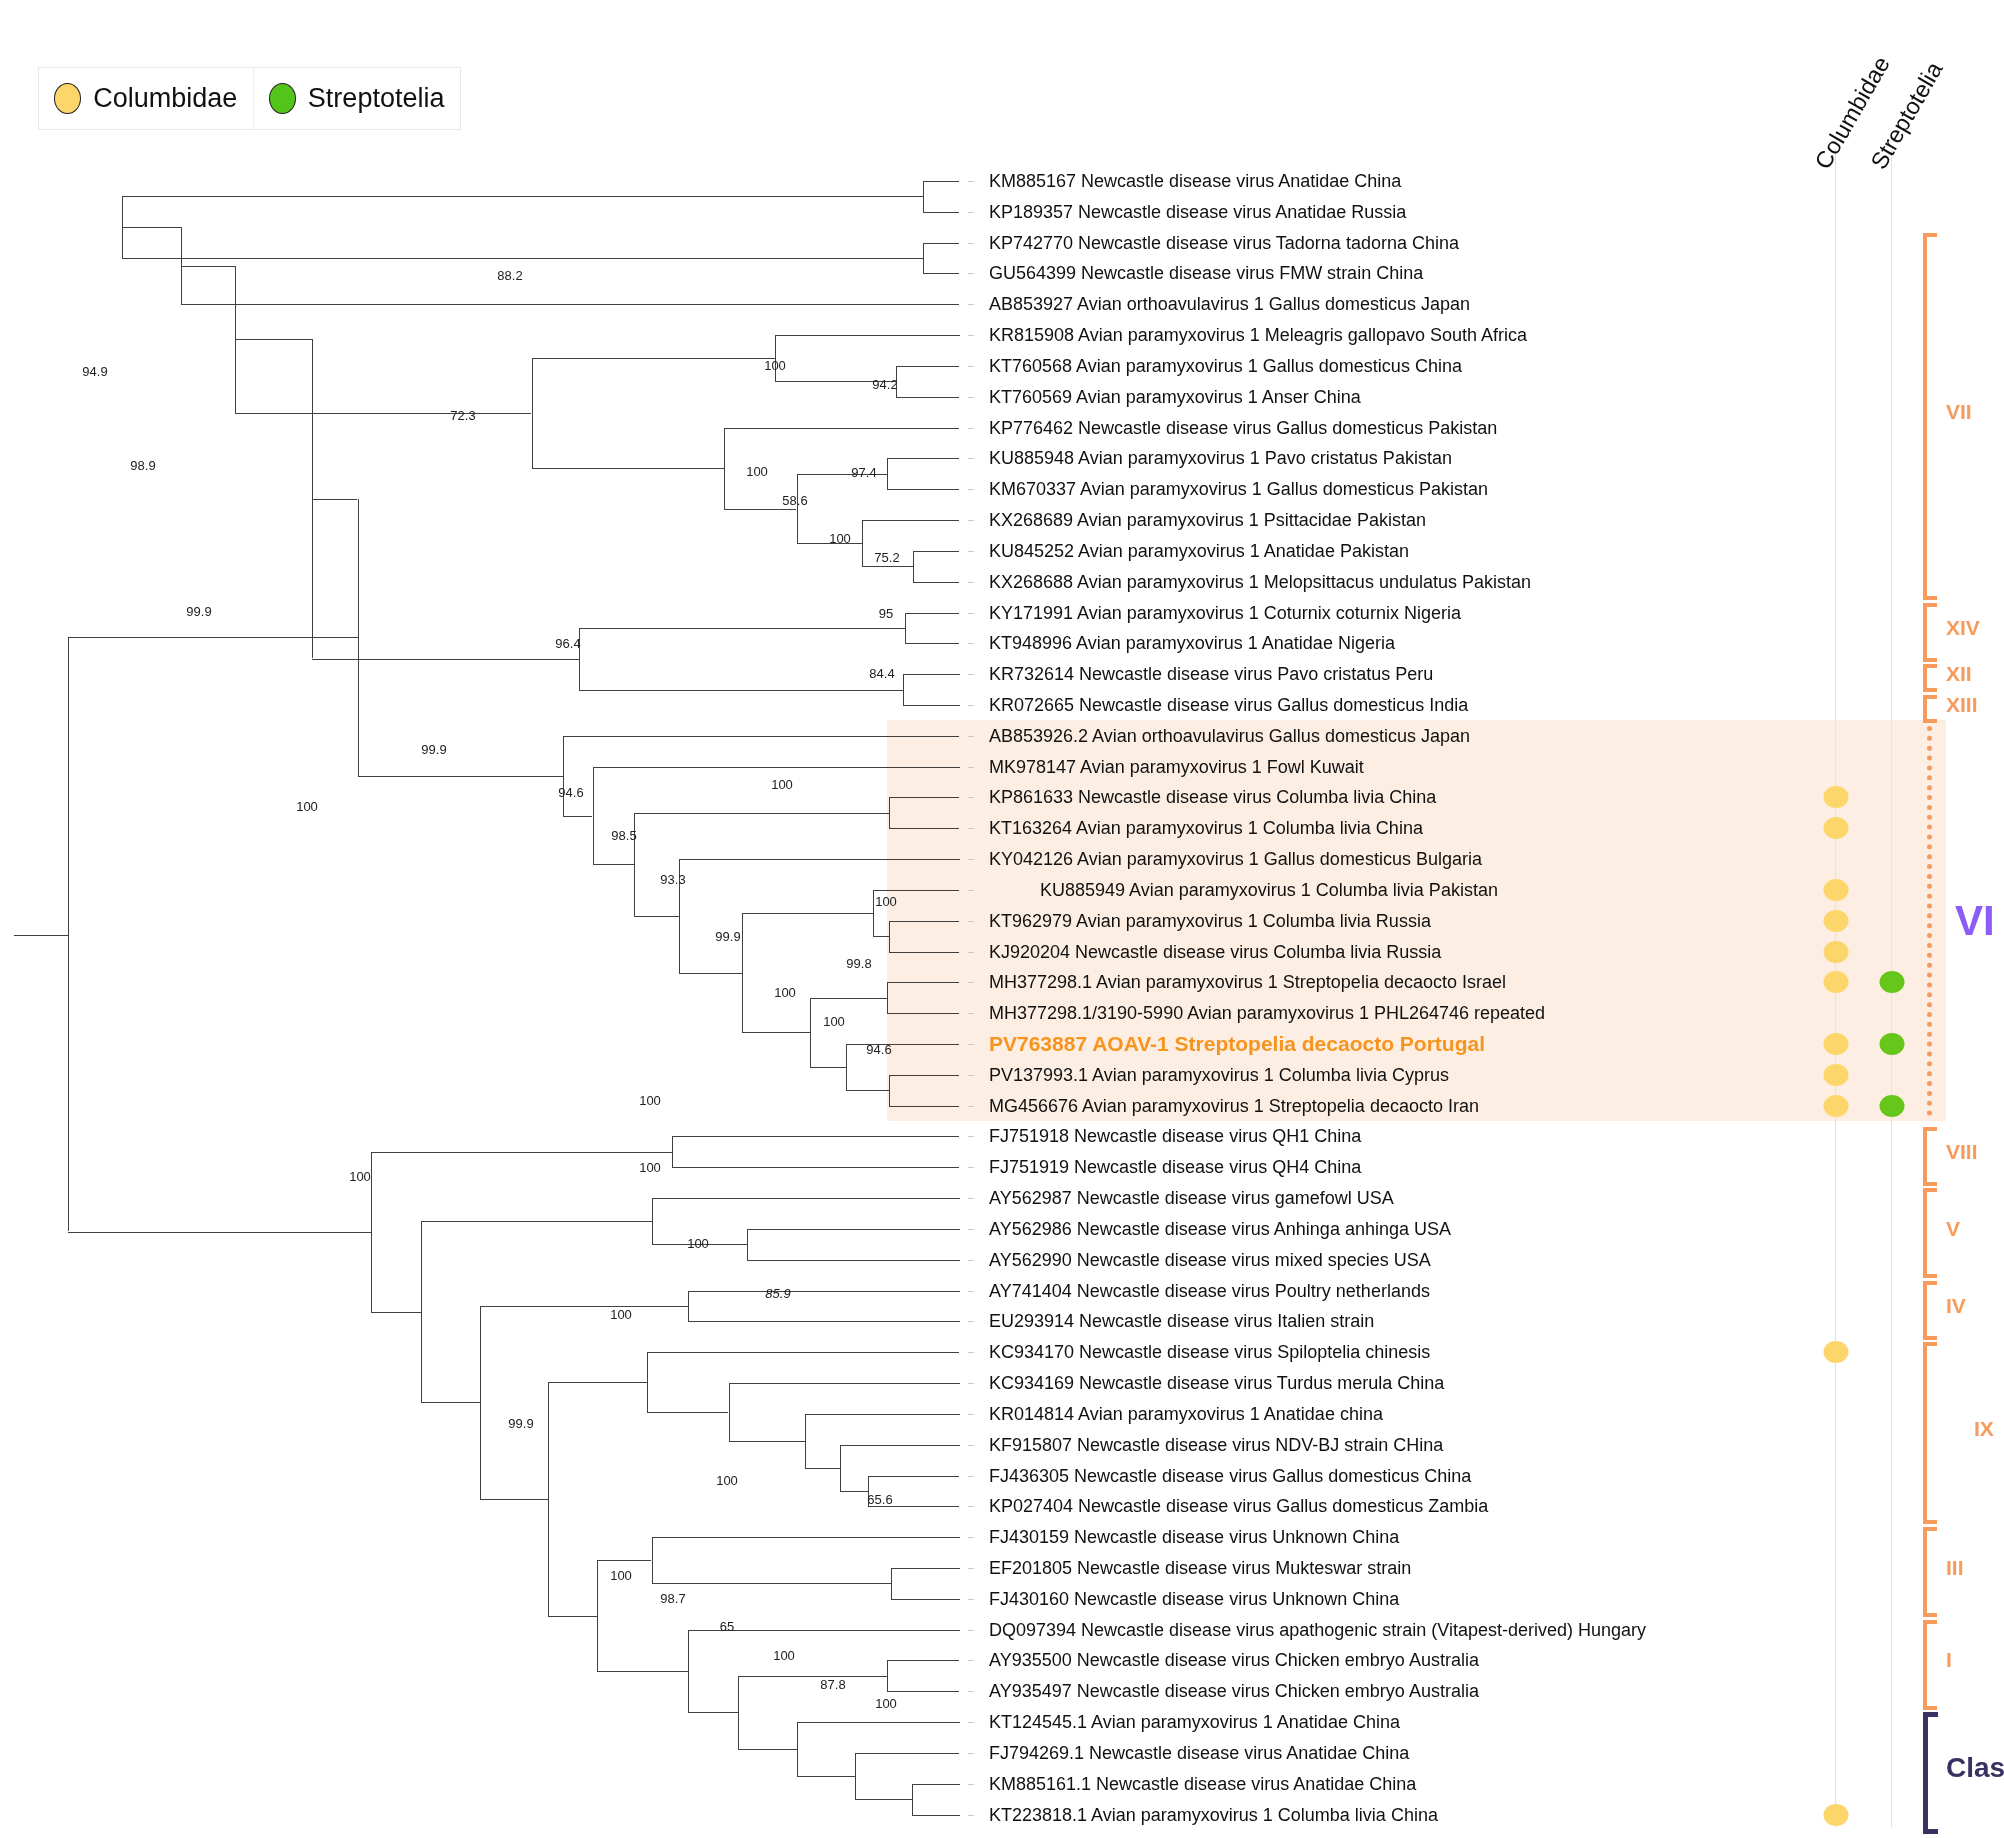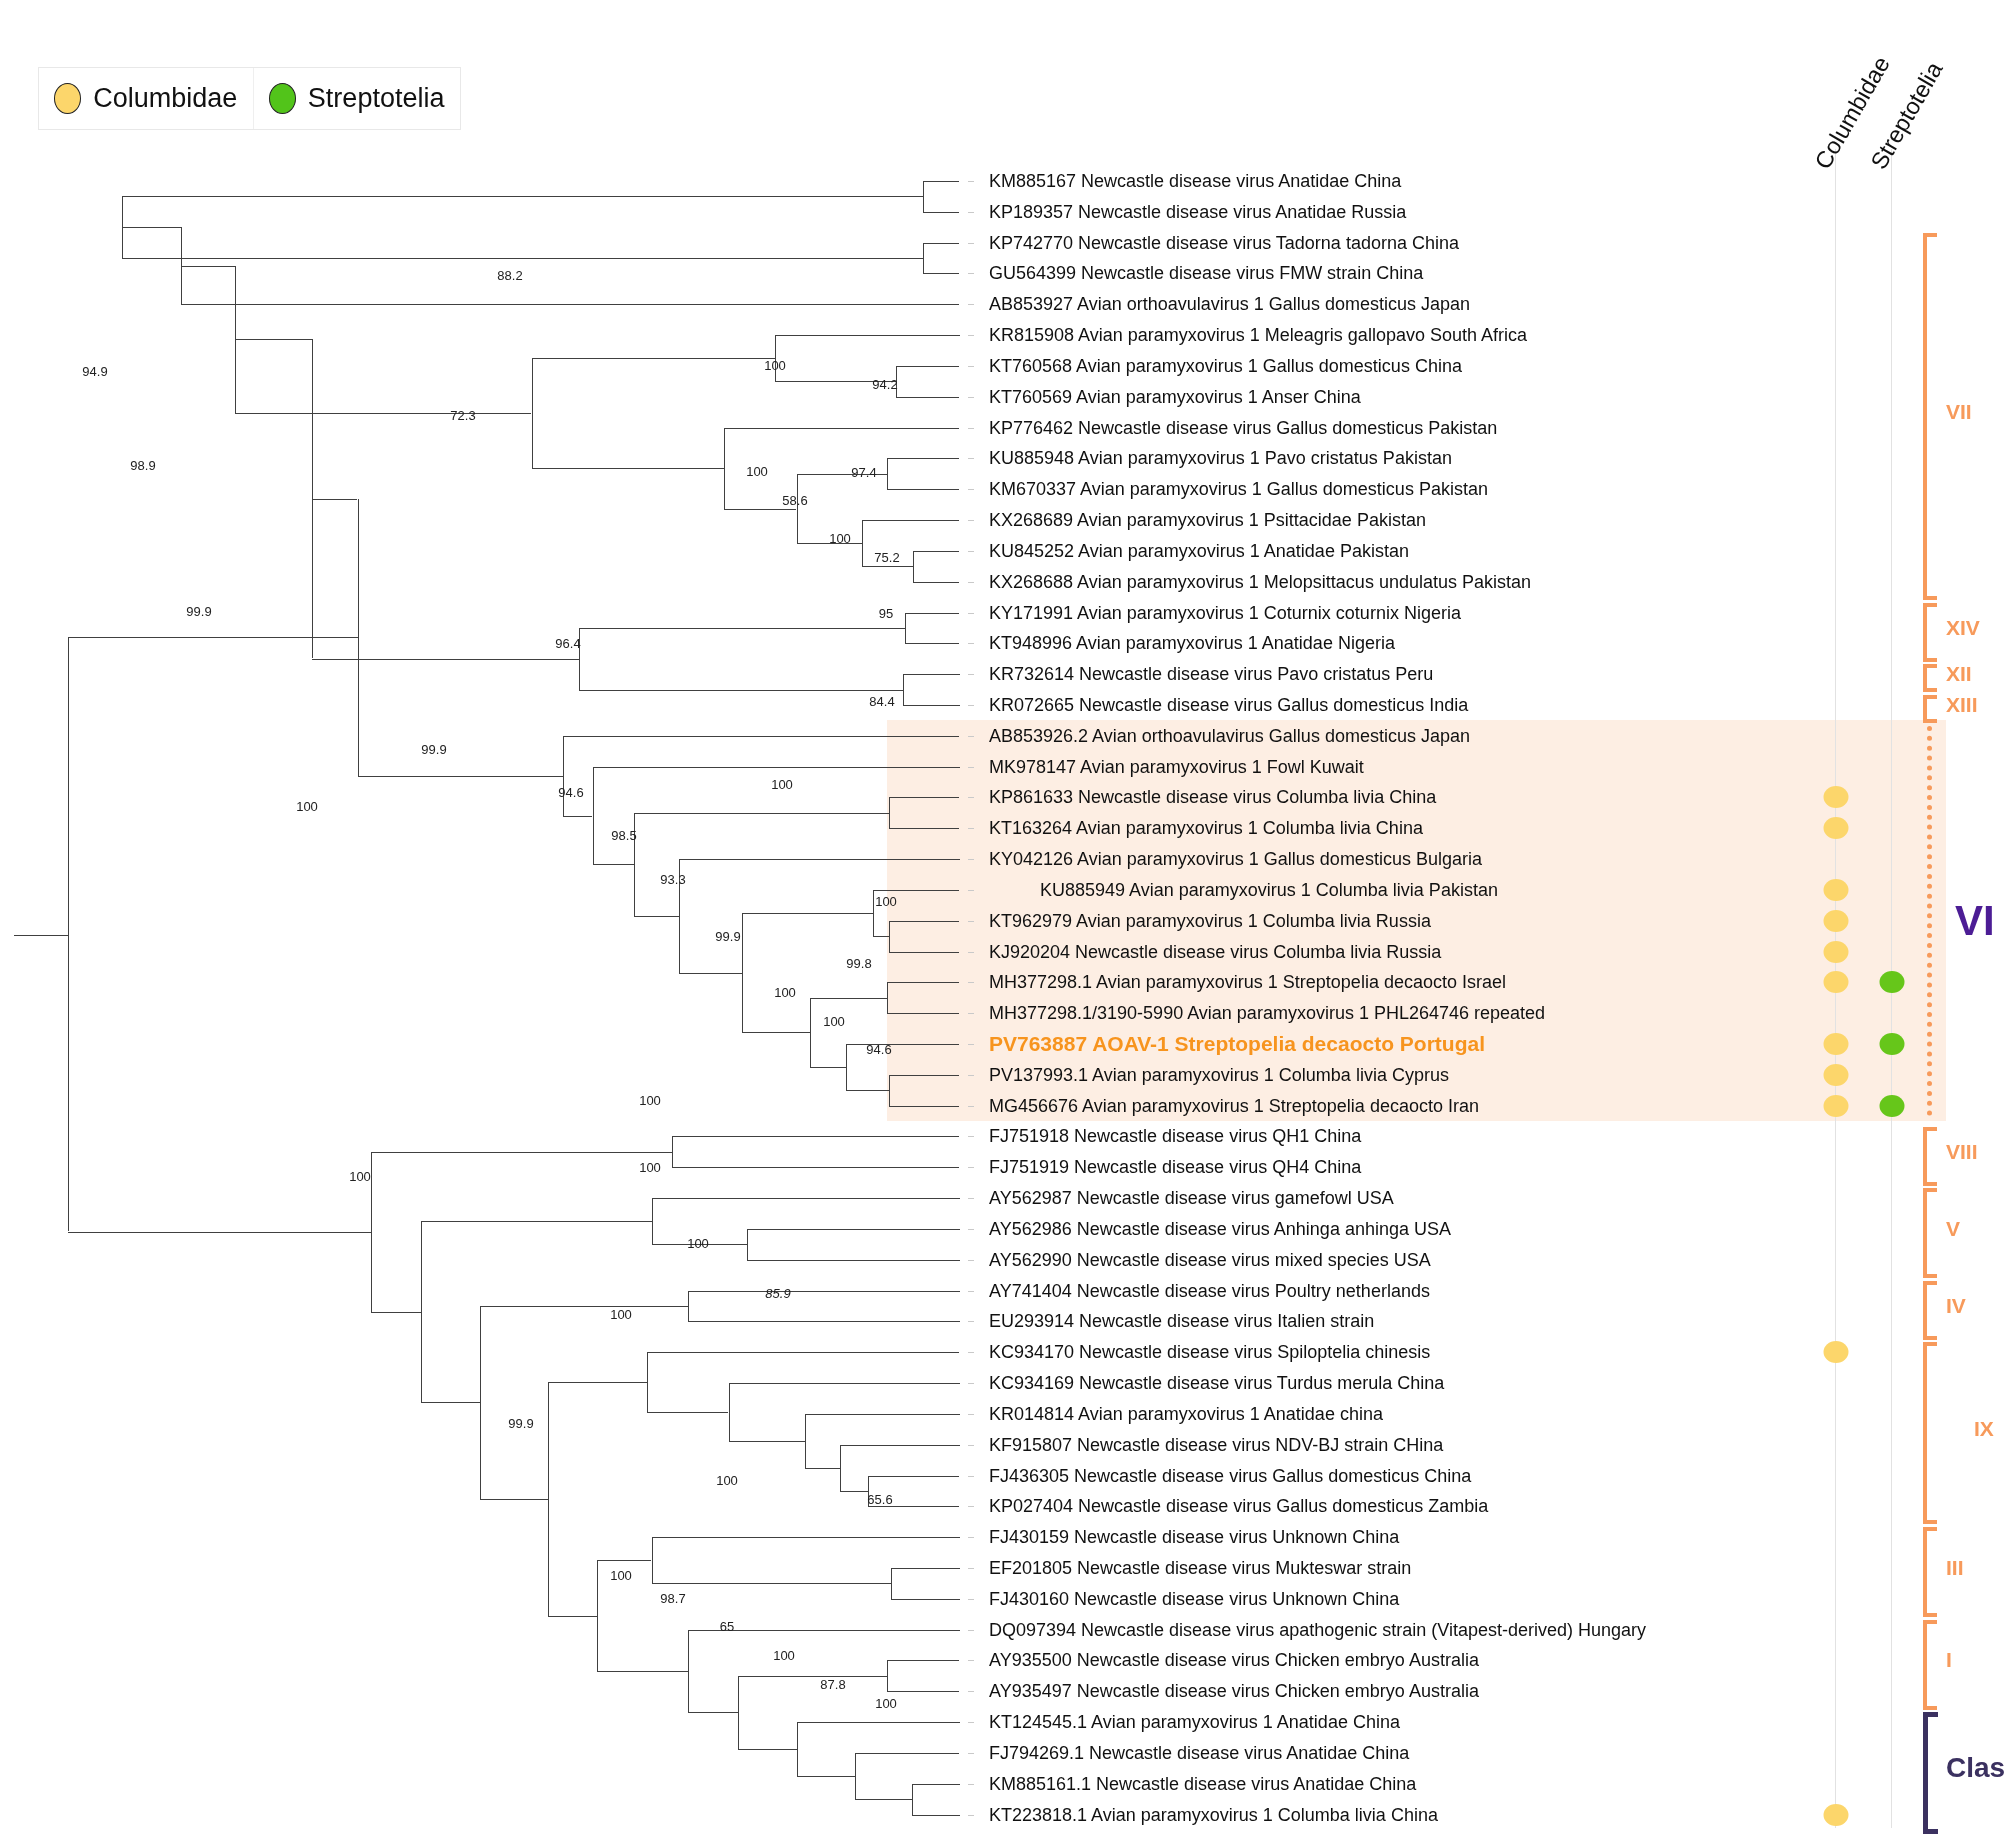--- a/index.html
+++ b/index.html
@@ -45,21 +45,21 @@
 
   
   .gbracket{position:absolute;border-left:4.1px solid #F79A5B;
             border-top:4.1px solid #F79A5B;border-bottom:4.1px solid #F79A5B;width:10px;}
   .gbracket.dotted{border-left-style:dotted;border-left-width:5.9px;
             border-top:none;border-bottom:none;width:0;}
   .gbracket.classi{border-left:5px solid #3B3160;border-top:5px solid #3B3160;
             border-bottom:5px solid #3B3160;}
   .glabel{position:absolute;font-size:21px;font-weight:bold;color:#F79A5B;
           transform:translate(0,-50%);white-space:nowrap;}
-  .glabel.big{font-size:42px;color:#4c1d95;}
+  .glabel.big{font-size:42px;color:#8b5cf6;}
   .glabel.classi{color:#3B3160;font-size:28px;}
 </style>
 </head>
 <body>
 
 <div id="page">
 
   <div id="vi-band" style="left: 887px; top: 720px; width: 1059px; height: 401px; background: rgb(253, 238, 227);"></div>
 
   <div class="guide" style="left:1835px;top:149px;height:1679px;"></div>
@@ -369,21 +369,21 @@
       <div class="boot" style="left: 199px; top: 604px;">99.9</div>
       <div class="boot" style="left: 775px; top: 358px;">100</div>
       <div class="boot" style="left: 885px; top: 377px;">94.2</div>
       <div class="boot" style="left: 757px; top: 464px;">100</div>
       <div class="boot" style="left: 864px; top: 465px;">97.4</div>
       <div class="boot" style="left: 795px; top: 493px;">58.6</div>
       <div class="boot" style="left: 840px; top: 531px;">100</div>
       <div class="boot" style="left: 887px; top: 550px;">75.2</div>
       <div class="boot" style="left: 568px; top: 636px;">96.4</div>
       <div class="boot" style="left: 886px; top: 606px;">95</div>
-      <div class="boot" style="left: 882px; top: 666px; margin-top: 28px;">84.4</div>
+      <div class="boot" style="left: 882px; top: 666px;">84.4</div>
       <div class="boot" style="left: 307px; top: 799px;">100</div>
       <div class="boot" style="left: 434px; top: 742px;">99.9</div>
       <div class="boot" style="left: 571px; top: 785px;">94.6</div>
       <div class="boot" style="left: 624px; top: 828px;">98.5</div>
       <div class="boot" style="left: 782px; top: 777px;">100</div>
       <div class="boot" style="left: 673px; top: 872px;">93.3</div>
       <div class="boot" style="left: 728px; top: 929px;">99.9</div>
       <div class="boot" style="left: 886px; top: 894px;">100</div>
       <div class="boot" style="left: 785px; top: 985px;">100</div>
       <div class="boot" style="left: 859px; top: 956px;">99.8</div>

